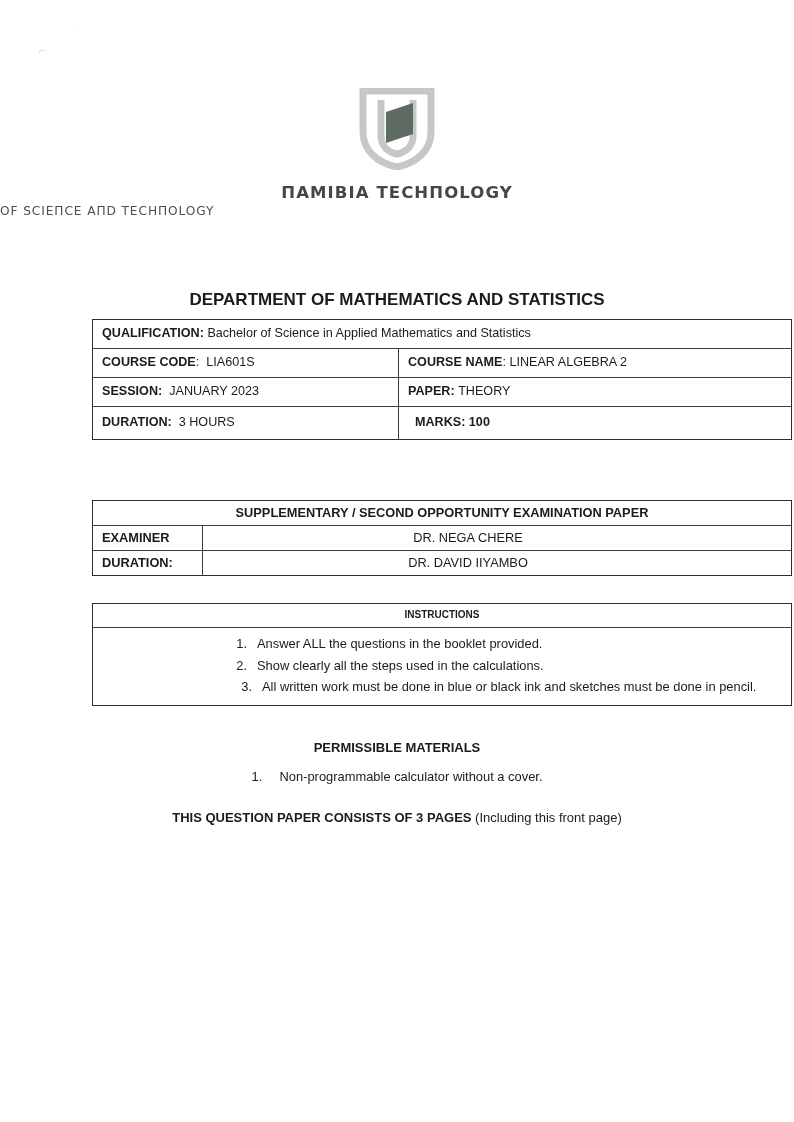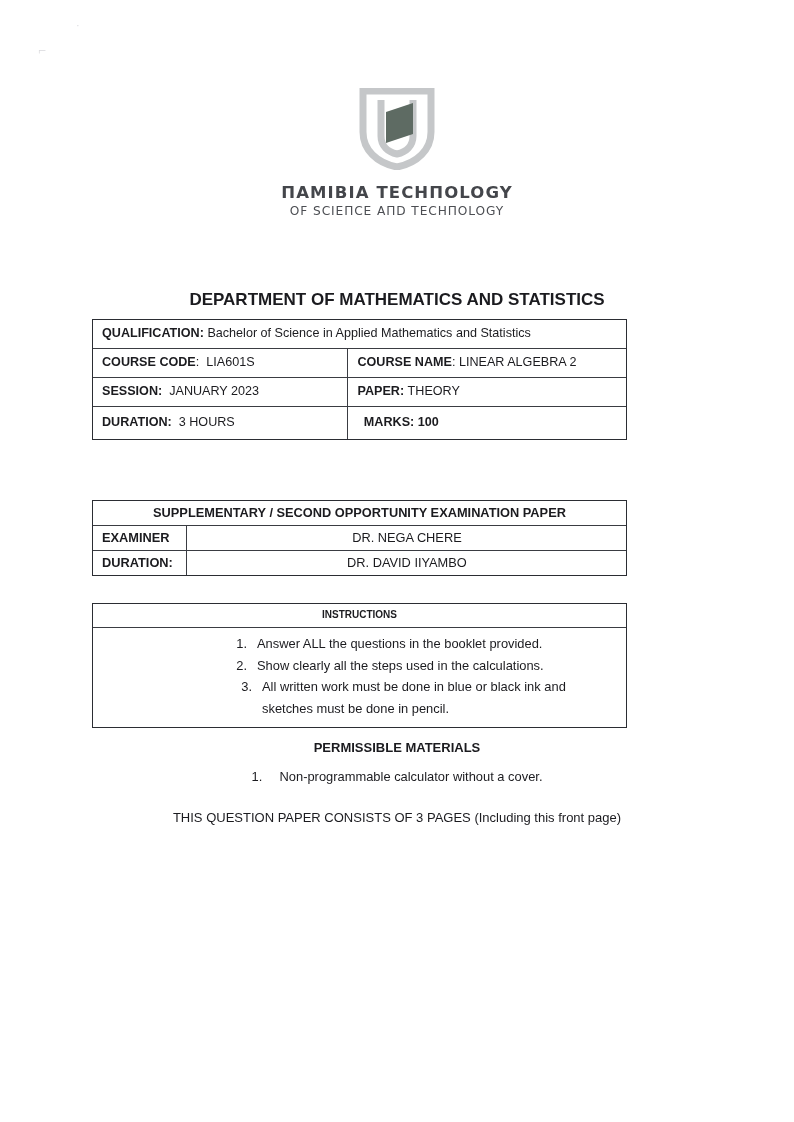--- a/index.html
+++ b/index.html
@@ -56,21 +56,21 @@
     font-family: "DejaVu Sans", sans-serif;
     font-weight: 700;
     font-size: 16.5px;
     letter-spacing: 1.1px;
     color: #44464b;
   }
   .uni-sub {
     position: absolute;
     left: 0; right: 0;
     top: 204px;
-    text-align: center;
+    text-align: left;
     font-family: "DejaVu Sans", sans-serif;
     font-weight: 400;
     font-size: 12.2px;
     letter-spacing: 0.9px;
     color: #4c4e53;
   }
 
   
   .faculty {
     position: absolute;
@@ -87,21 +87,21 @@
     top: 290px;
     text-align: center;
     font-weight: 700;
     font-size: 17px;
   }
 
   
   .tbl {
     position: absolute;
     left: 92px;
-    width: 535px;
+    width: 700px;
     border: 1.4px solid #2b2d33;
     box-sizing: border-box;
     background: #fff;
   }
   .trow {
     display: flex;
     border-bottom: 1.1px solid #3a3c42;
     box-sizing: border-box;
   }
   .trow:last-child { border-bottom: none; }
@@ -202,21 +202,21 @@
     flex: 0 0 28px;
     text-align: left;
   }
   .consists {
     position: absolute;
     left: 0; right: 0;
     top: 810px;
     text-align: center;
     font-size: 13px;
   }
-  .consists b { font-weight: 400; }
+  .consists b { font-weight: 700; }
   .consists span.reg { font-weight: 400; }
 </style>
 </head>
 <body>
 
 <div class="page">
 
   <div class="artifact a1">·</div>
   <div class="artifact a2">⌐</div>
 

